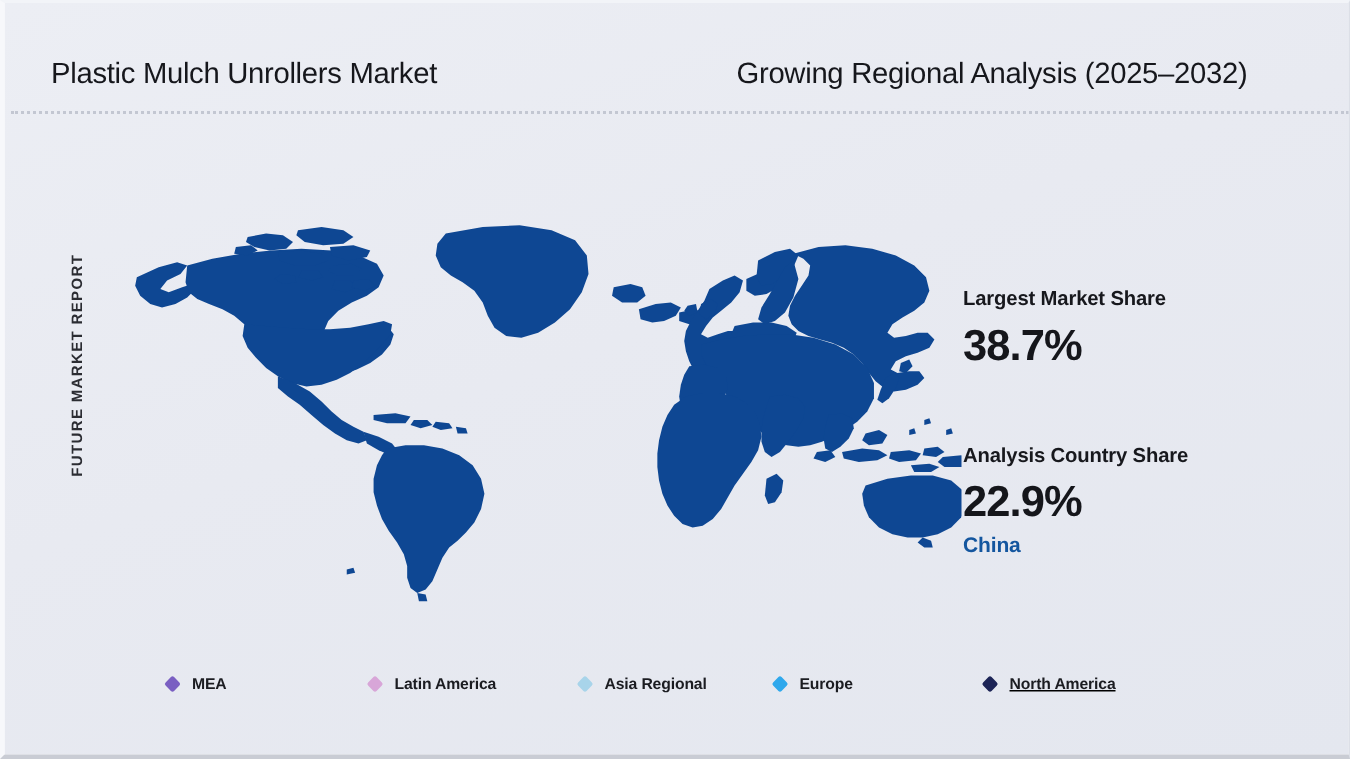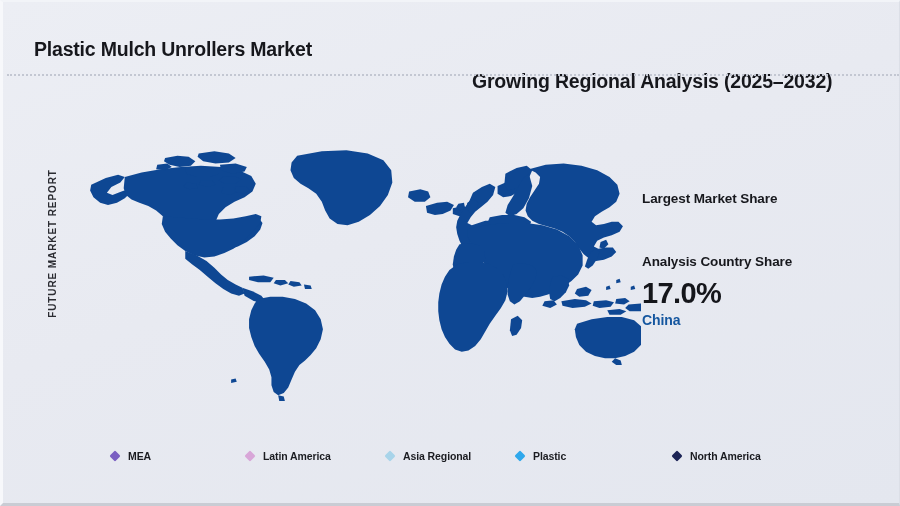--- a/index.html
+++ b/index.html
@@ -32,28 +32,28 @@
   #header {
     position: absolute;
     left: 0; top: 0;
     width: 900px;
     height: 73px;
   }
   .hdr-title {
     position: absolute;
     top: 38px;
     font-size: 19.5px;
-    font-weight: bold;
+    font-weight: normal;
     color: #16171c;
     letter-spacing: -0.2px;
     white-space: nowrap;
     line-height: 1;
   }
   #title-left  { left: 31px; }
-  #title-right { left: 469px; margin-top: 32px; }
+  #title-right { left: 488px; }
 
   #hdr-divider {
     position: absolute;
     left: 4px;
     top: 72px;
     width: 892px;
     height: 0;
     border-top: 2px dotted #c3c7d2;
   }
 
@@ -264,25 +264,26 @@
         <path d="M1026 394 L1032 392 L1034 398 L1026 400 Z"></path>
         <path d="M268 496 L276 494 L278 500 L268 502 Z"></path>
       </g>
     </svg>
   </div>
 
   <div id="stats">
 
     <div class="stat-block">
       <div class="stat-label">Largest Market Share</div>
+      <div class="stat-value">38.7%</div>
     </div>
 
     <div class="stat-block">
       <div class="stat-label">Analysis Country Share</div>
-      <div class="stat-value">17.0%</div>
+      <div class="stat-value">22.9%</div>
       <div class="stat-sub">China</div>
     </div>
 
   </div>
 
   <div id="legend">
 
     <div class="legend-item" style="left:0px;padding-left:20px;">
       <span class="legend-marker" style="background: rgb(122, 95, 194);"></span>
       <span class="legend-text">MEA</span>
@@ -293,23 +294,23 @@
       <span class="legend-text">Latin America</span>
     </div>
 
     <div class="legend-item" style="left:295px;">
       <span class="legend-marker" style="background: rgb(168, 212, 234);"></span>
       <span class="legend-text">Asia Regional</span>
     </div>
 
     <div class="legend-item" style="left:425px;">
       <span class="legend-marker" style="background: rgb(47, 168, 236);"></span>
-      <span class="legend-text">Plastic</span>
-    </div>
-
-    <div class="legend-item" style="left:582px;">
+      <span class="legend-text">Europe</span>
+    </div>
+
+    <div class="legend-item" style="left:565px;text-decoration:underline;">
       <span class="legend-marker" style="background: rgb(28, 36, 86);"></span>
       <span class="legend-text">North America</span>
     </div>
 
   </div>
 
 </div>
 
 </body></html>

